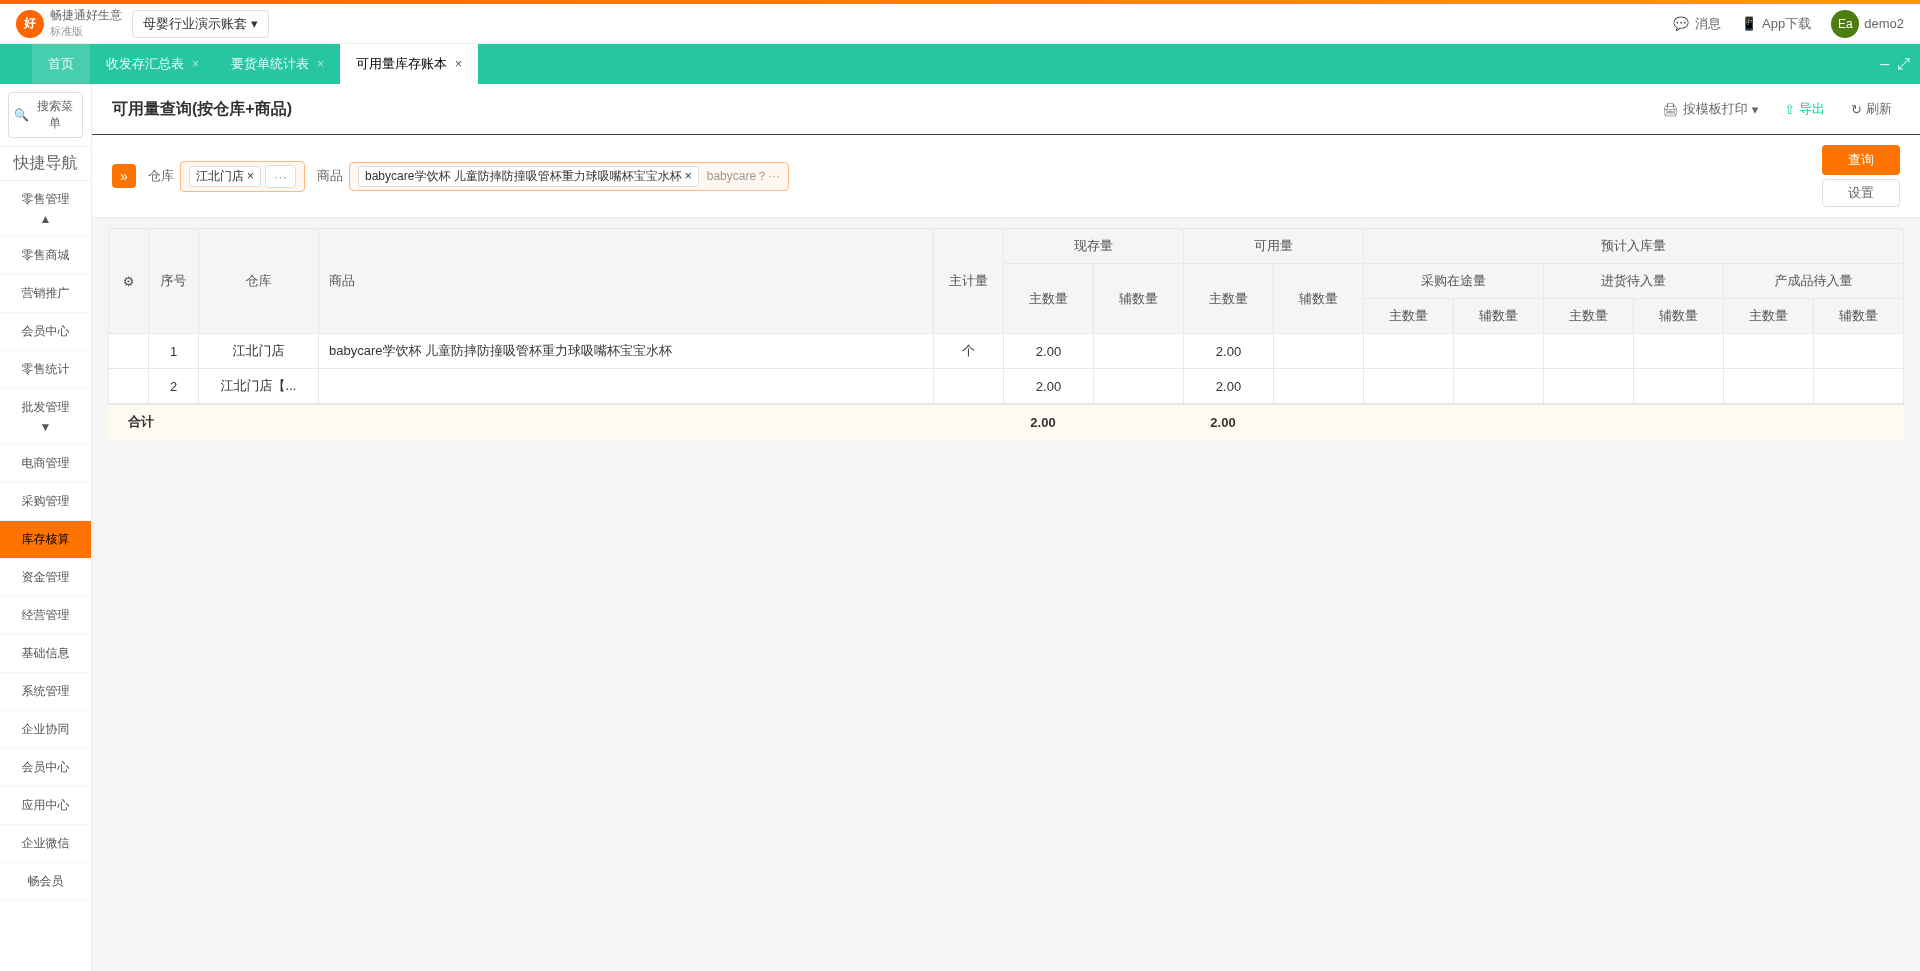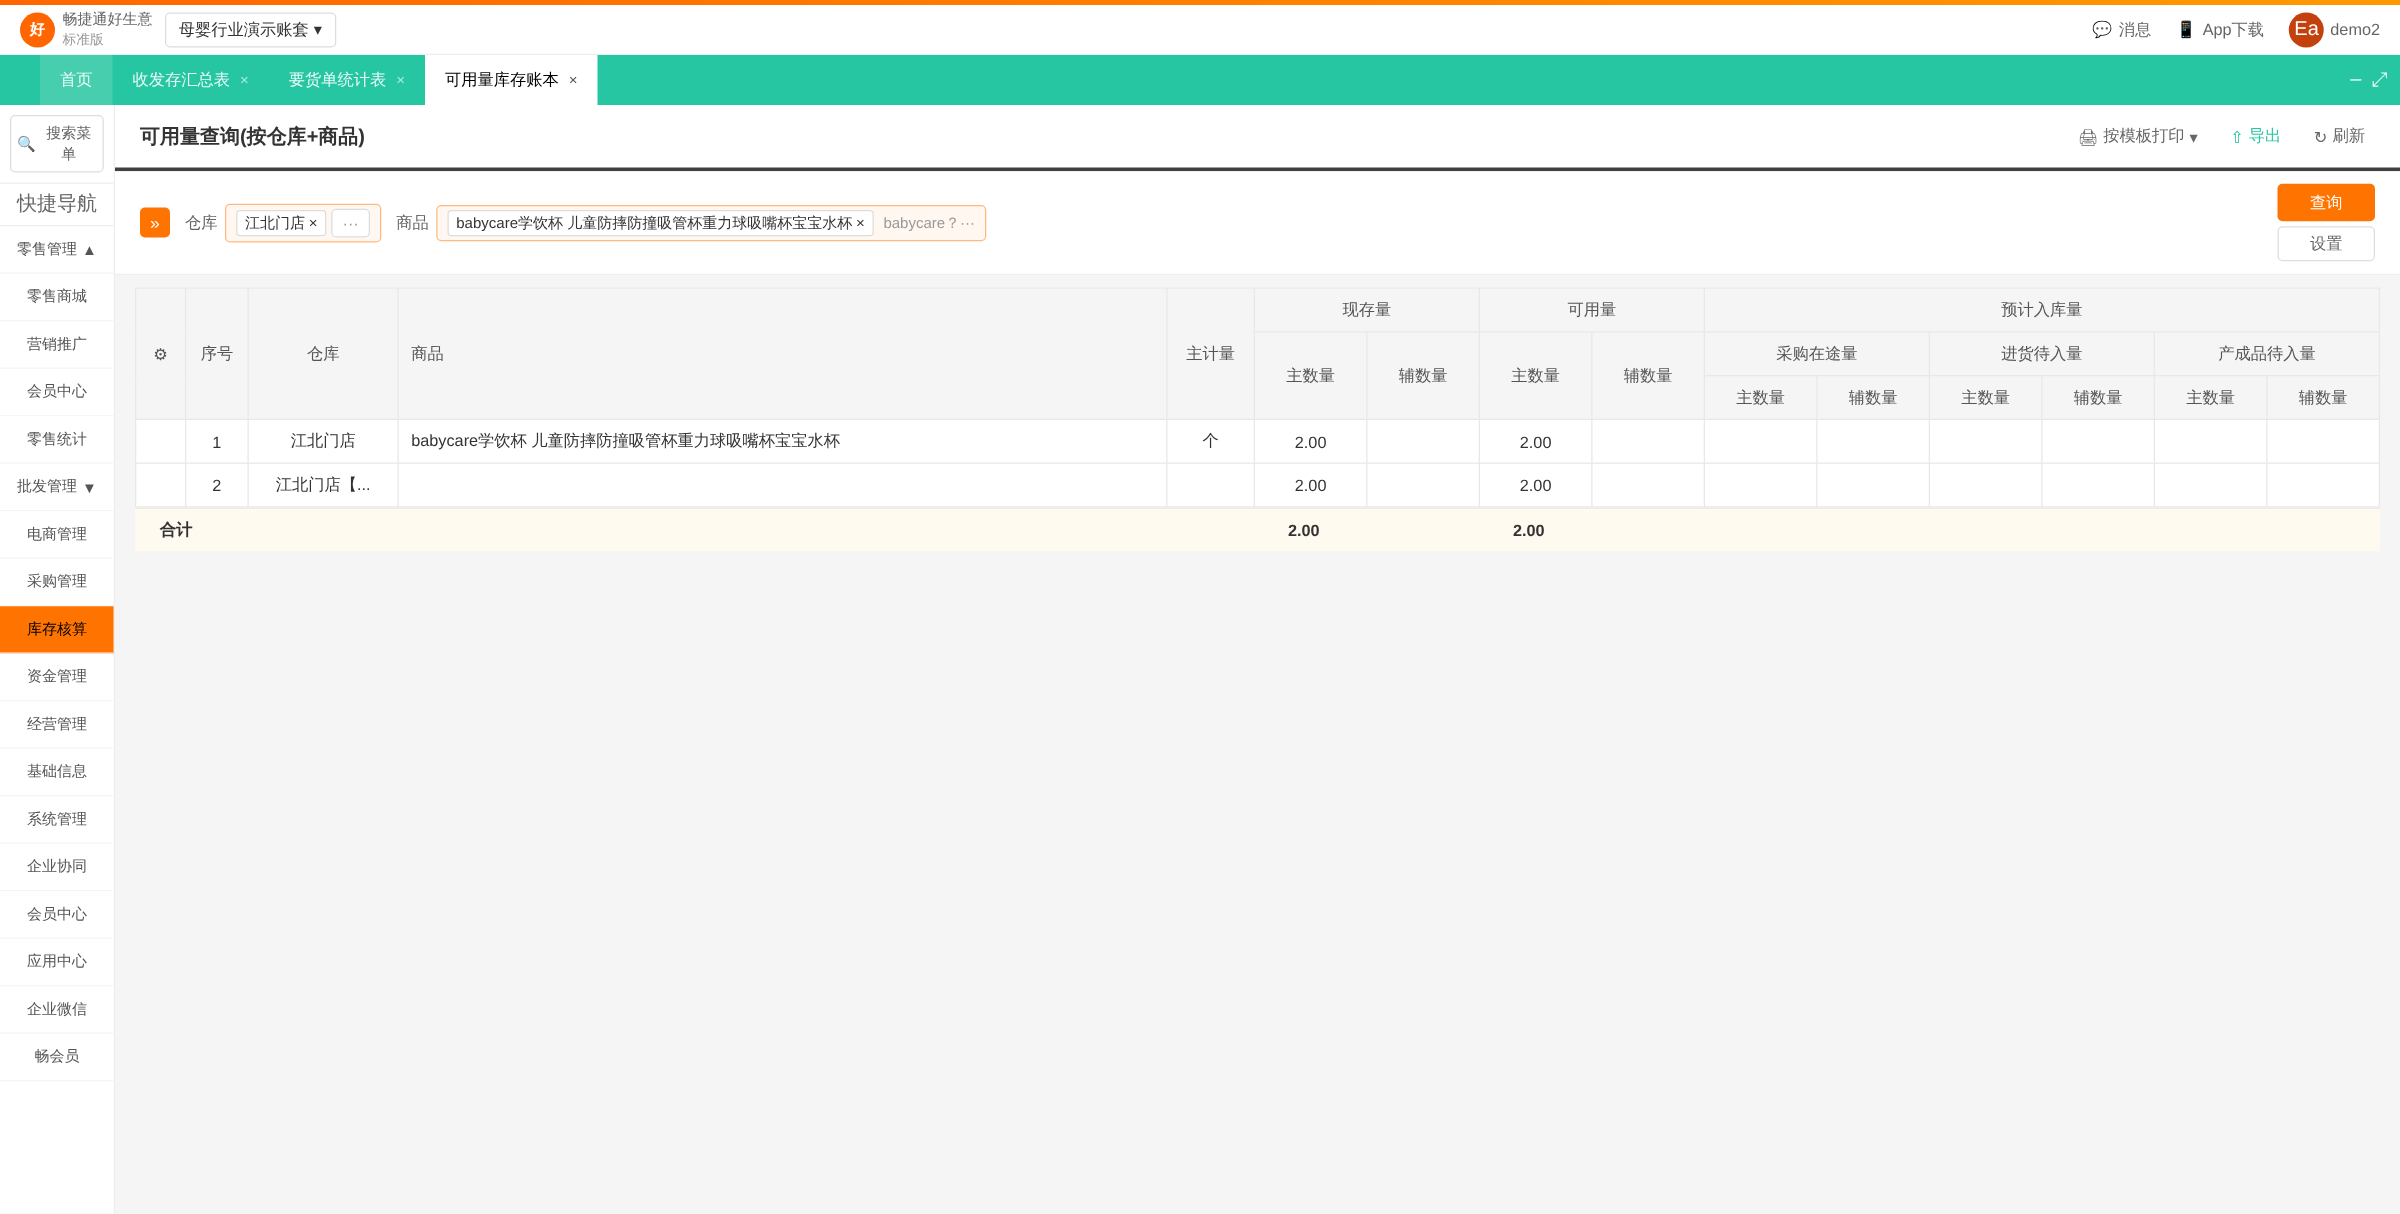--- a/index.html
+++ b/index.html
@@ -68,26 +68,26 @@
       align-items: center;
       gap: 5px;
       cursor: pointer;
       color: #666;
       font-size: 13px;
     }
     .avatar {
       width: 28px;
       height: 28px;
       border-radius: 50%;
-      background: #c2410c;
+      background: #4d7c0f;
       display: flex;
       align-items: center;
       justify-content: center;
       color: white;
-      font-size: 16px;
+      font-size: 12px;
     }
 
     
     .nav-tabs {
       height: 40px;
       background: #26c6a2;
       display: flex;
       align-items: center;
       padding: 0 0 0 0;
       flex-shrink: 0;
@@ -184,42 +184,42 @@
       display: flex;
       flex-direction: column;
       align-items: center;
       gap: 2px;
     }
     .sidebar-item.active {
       background: #ff7300;
       color: #000000;
     }
     .sidebar-item.has-arrow {
-      flex-direction: row;
+      flex-direction: column;
       justify-content: center;
       gap: 4px;
     }
 
     
     .content-area {
       flex: 1;
       display: flex;
       flex-direction: column;
       overflow: hidden;
       background: #f5f5f5;
     }
 
     
     .page-header {
       background: #fff;
       padding: 12px 20px;
       display: flex;
       align-items: center;
       justify-content: space-between;
-      border-bottom: 3px solid #404040;
+      border-bottom: 1px solid #404040;
       flex-shrink: 0;
     }
     .page-title {
       font-size: 16px;
       font-weight: bold;
       color: #333;
     }
     .page-actions {
       display: flex;
       align-items: center;

